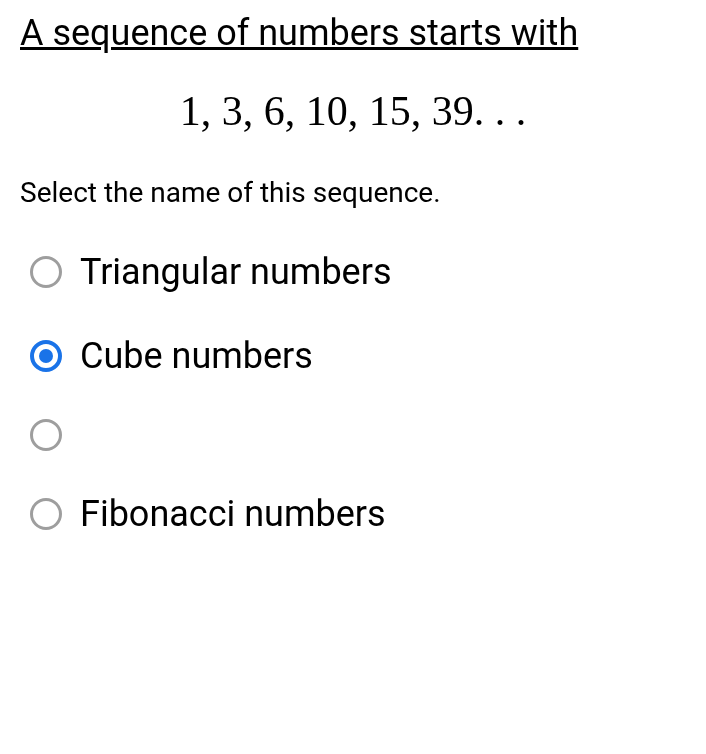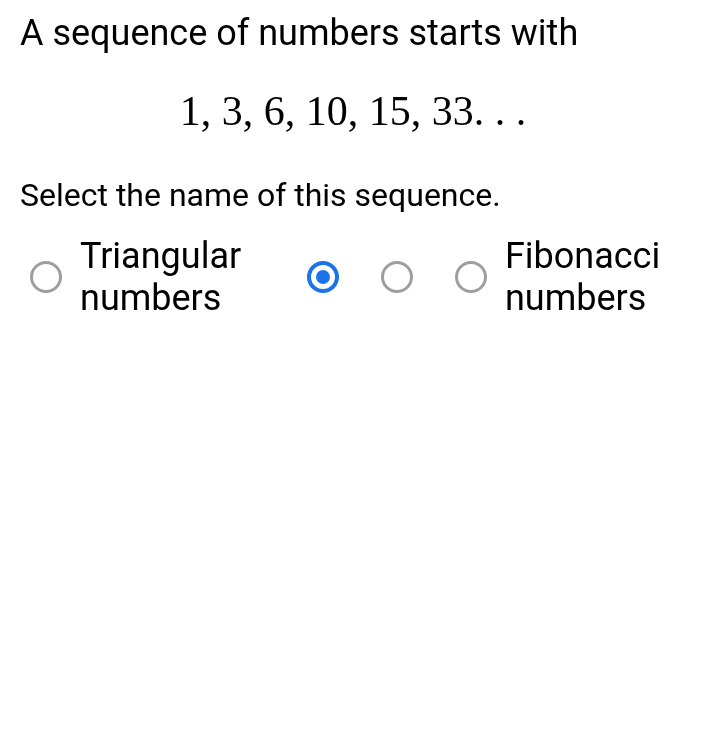--- a/index.html
+++ b/index.html
@@ -13,38 +13,40 @@
       height: 754px;
       padding: 10px 20px;
       background: #ffffff;
       color: #000000;
     }
     .question-intro {
       font-size: 36px;
       line-height: 1.3;
       margin-bottom: 18px;
       font-weight: 400;
+      text-decoration: underline;
     }
     .sequence {
       font-family: Georgia, "Times New Roman", serif;
       font-size: 42px;
       text-align: center;
       margin: 30px 0 40px 0;
       font-weight: 400;
       padding-left: 40px;
       padding-right: 40px;
     }
     .question-prompt {
-      font-size: 32px;
+      font-size: 28px;
       line-height: 1.3;
-      margin-bottom: 19px;
+      margin-bottom: 40px;
       font-weight: 400;
     }
     .options {
       display: flex;
+      flex-direction: column;
       gap: 42px;
       padding-left: 10px;
     }
     .option {
       display: flex;
       align-items: center;
       gap: 18px;
       cursor: pointer;
     }
     .radio {
@@ -72,31 +74,32 @@
     .option-label {
       font-size: 36px;
       font-weight: 400;
     }
   </style>
 </head>
 <body>
 
 <div class="question-intro">A sequence of numbers starts with</div>
 
-<div class="sequence">1, 3, 6, 10, 15, 33. . .</div>
+<div class="sequence">1, 3, 6, 10, 15, 39. . .</div>
 
 <div class="question-prompt">Select the name of this sequence.</div>
 
 <div class="options">
   <div class="option">
     <div class="radio"></div>
     <span class="option-label">Triangular numbers</span>
   </div>
   <div class="option">
     <div class="radio selected"></div>
+    <span class="option-label">Cube numbers</span>
   </div>
   <div class="option">
     <div class="radio"></div>
   </div>
   <div class="option">
     <div class="radio"></div>
     <span class="option-label">Fibonacci numbers</span>
   </div>
 </div>
 

